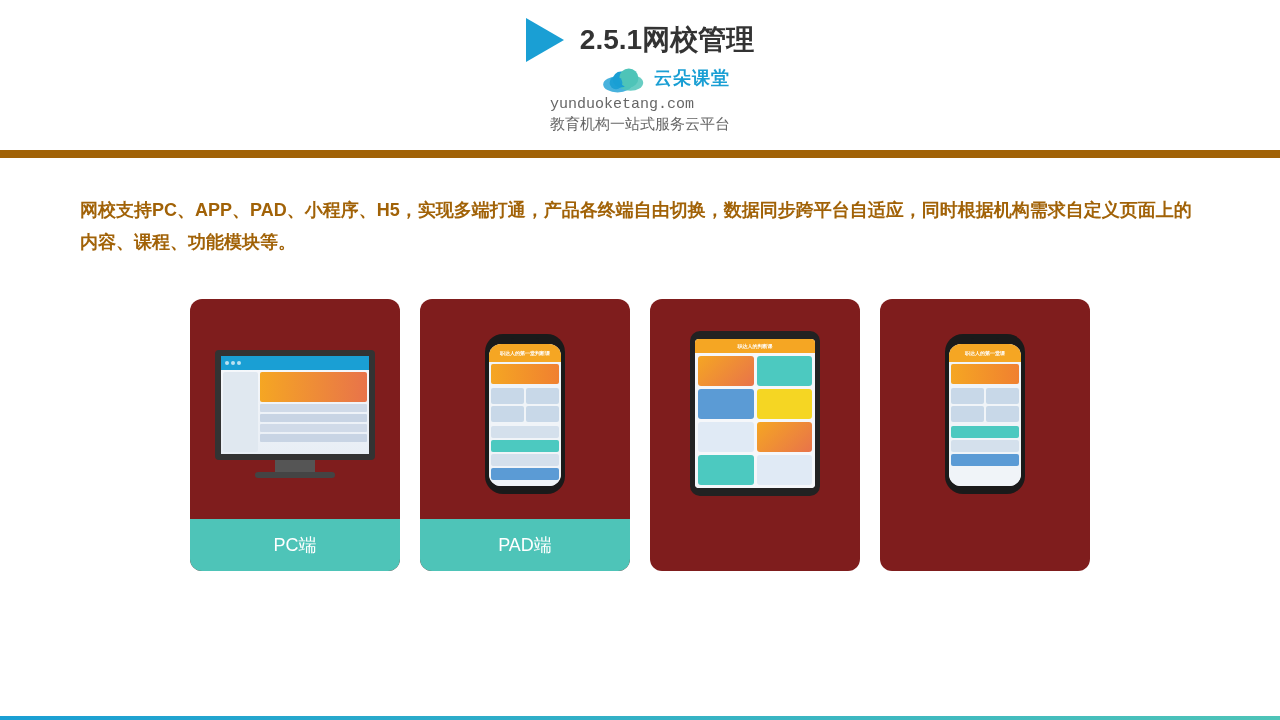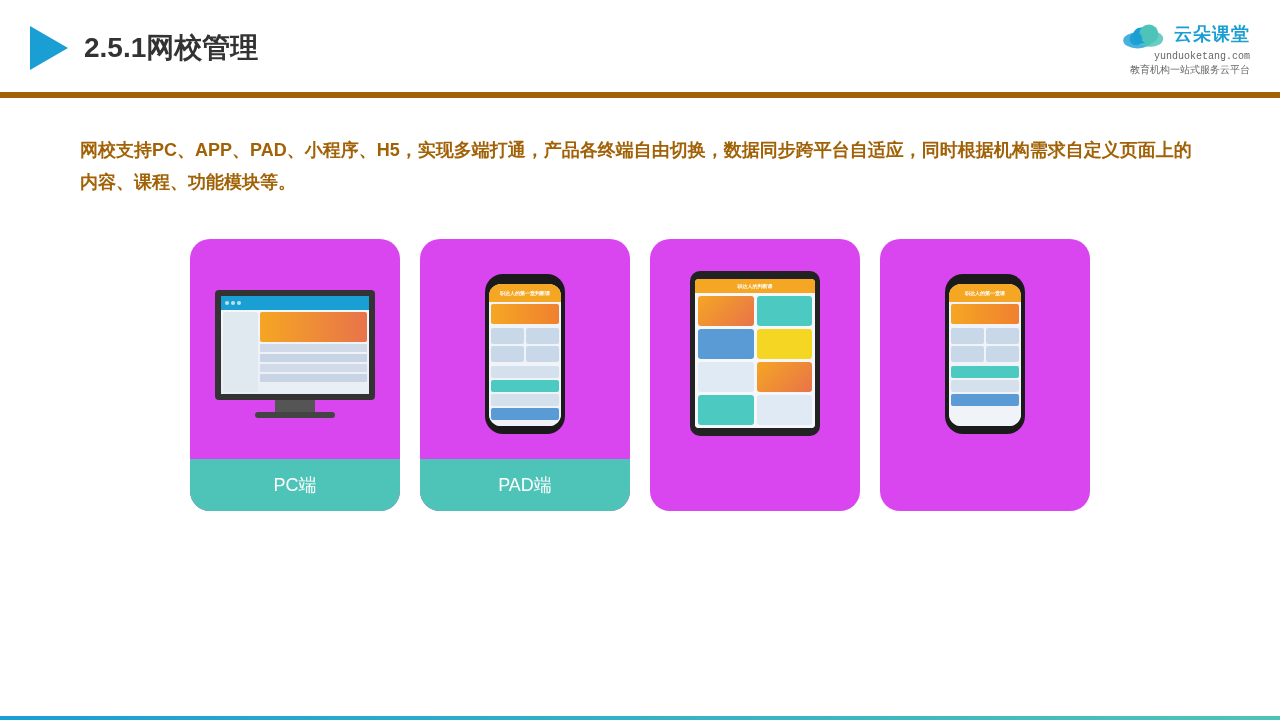--- a/index.html
+++ b/index.html
@@ -11,21 +11,22 @@
       overflow: hidden;
       position: relative;
     }
 
     
     .header {
       display: flex;
       align-items: center;
       justify-content: space-between;
       padding: 18px 30px 14px 30px;
-      border-bottom: 6px solid #a16207;
+      border-bottom: 8px solid #a16207;
+      flex-direction: column;
     }
     .header-left {
       display: flex;
       align-items: center;
       gap: 16px;
     }
     .play-icon {
       width: 0;
       height: 0;
       border-top: 22px solid transparent;
@@ -60,22 +61,22 @@
 
     
     .cards-container {
       display: flex;
       gap: 20px;
       padding: 30px 60px 30px 60px;
       justify-content: center;
     }
 
     .card {
-      background: #d946ef;
-      border-radius: 20px;
+      background: #7f1d1d;
+      border-radius: 12px;
       width: 210px;
       display: flex;
       flex-direction: column;
       align-items: center;
       overflow: hidden;
     }
 
     .card-image-area {
       width: 100%;
       height: 220px;
@@ -292,24 +293,24 @@
       flex-direction: column;
       align-items: flex-end;
       font-family: Liberation Mono, monospace;
     }
     .logo-brand-row {
       display: flex;
       align-items: center;
       gap: 6px;
     }
     .logo-sub-text {
-      font-size: 10px;
+      font-size: 15px;
       color: #666;
       line-height: 1.4;
-      text-align: right;
+      text-align: left;
     }
   </style>
 </head>
 <body>
 
 <div class="header">
   <div class="header-left">
     <div class="play-icon"></div>
     <h1 class="header-title">
       <span>2.5.1网校管理</span>

